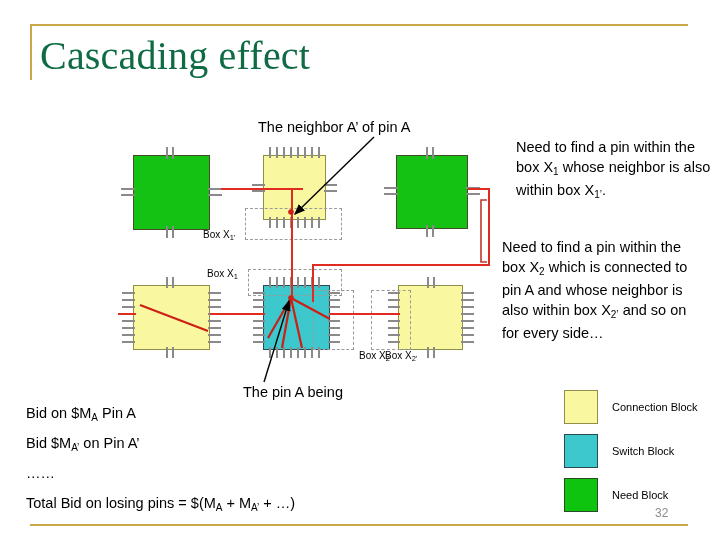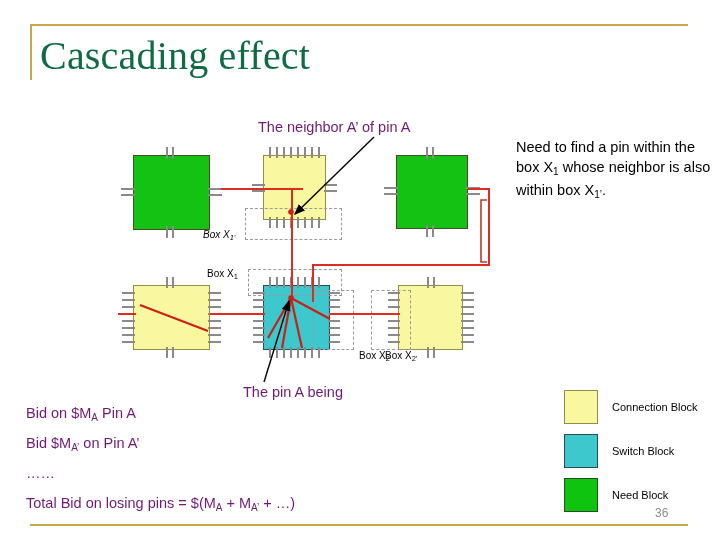--- a/index.html
+++ b/index.html
@@ -34,21 +34,21 @@
   .bottom-rule{
     position:absolute;left:30px;top:524px;width:658px;height:2px;
     background:#c9a84c;
   }
   .page-number{
     position:absolute;left:655px;top:506px;
     font-size:12px;color:#8c8c8c;
   }
 
   
-  .txt{position:absolute;font-size:14.5px;color:#701a75;line-height:19px;}
+  .txt{position:absolute;font-size:14.5px;color:#000000;line-height:19px;}
   .txt sub{font-size:10px;vertical-align:-3px;}
   .txt-right{position:absolute;font-size:14.5px;color:#000;line-height:19.5px;width:195px;}
   .txt-right sub{font-size:10px;vertical-align:-3px;}
   .txt-sm{position:absolute;font-size:10px;color:#000;line-height:12px;white-space:nowrap;}
   .txt-sm sub{font-size:7.5px;vertical-align:-2px;}
 
   
   .block{position:absolute;box-sizing:border-box;}
   .logic{background:#14c214;border:1.4px solid #4a4a2a;}
   .conn{background:#f9f7a0;border:1.4px solid #8f8f4a;}
@@ -254,21 +254,21 @@
     <circle cx="291" cy="298" r="2.8" fill="#cc1f16"></circle>
     <circle cx="291" cy="212" r="2.8" fill="#cc1f16"></circle>
 
     <line x1="374" y1="137" x2="295" y2="214" stroke="#000" stroke-width="1.4" marker-end="url(#arrowhead)"></line>
 
     <line x1="264" y1="382" x2="289" y2="301" stroke="#000" stroke-width="1.4" marker-end="url(#arrowhead)"></line>
 
     <polyline points="487,200 481,200 481,262 487,262" fill="none" stroke="#c0392b" stroke-width="1.6"></polyline>
   </svg>
 
-  <div class="txt-sm" style="left:203px;top:229px;font-style:italic;">
+  <div class="txt-sm" style="left:203px;top:229px;">
     <span>Box X</span><sub>1’</sub>
   </div>
   <div class="txt-sm" style="left:207px;top:268px;">
     <span>Box X</span><sub>1</sub>
   </div>
   <div class="txt-sm" style="left:339px;top:350px;margin-left:20px;">
     <span>Box X</span><sub>2</sub>
   </div>
   <div class="txt-sm" style="left:385px;top:350px;">
     <span>Box X</span><sub>2’</sub>
@@ -277,20 +277,23 @@
   <div class="txt" style="left:258px;top:118px;white-space:nowrap;">The neighbor A’ of pin A</div>
 
   <div class="txt" style="left:243px;top:383px;">
     <div>The pin A being</div>
   </div>
 
   <div class="txt-right" style="left:516px;top:138px;">
     <span>Need to find a pin within the box X</span><sub>1</sub><span> whose neighbor is also within box X</span><sub>1’</sub><span>.</span>
   </div>
 
+  <div class="txt-right" style="left:502px;top:238px;">
+    <span>Need to find a pin within the box X</span><sub>2</sub><span> which is connected to pin A and whose neighbor is also within box X</span><sub>2’</sub><span> and so on for every side…</span>
+  </div>
 
   <div class="txt" style="left:26px;top:404px;">
     <span>Bid on $M</span><sub>A</sub><span> Pin A</span>
   </div>
   <div class="txt" style="left:26px;top:434px;">
     <span>Bid $M</span><sub>A’</sub><span> on Pin A’</span>
   </div>
   <div class="txt" style="left:26px;top:464px;">……</div>
   <div class="txt" style="left:26px;top:494px;">
     <span>Total Bid on losing pins = $(M</span><sub>A</sub><span> + M</span><sub>A’</sub><span> + …)</span>
@@ -298,16 +301,16 @@
 
   <div class="legend-sw" style="left:564px;top:390px;background:#f9f7a0;border:1.4px solid #8f8f4a;"></div>
   <div class="legend-label" style="left:612px;top:401px;">Connection Block</div>
 
   <div class="legend-sw" style="left:564px;top:434px;background:#3cc8cc;border:1.4px solid #2b4a52;"></div>
   <div class="legend-label" style="left:612px;top:445px;">Switch Block</div>
 
   <div class="legend-sw" style="left:564px;top:478px;background:#0ec40e;border:1.4px solid #2a4a2a;"></div>
   <div class="legend-label" style="left:612px;top:489px;">Need Block</div>
 
-  <div class="page-number">36</div>
+  <div class="page-number">32</div>
   <div class="bottom-rule"></div>
 
 </div>
 
 </body></html>

